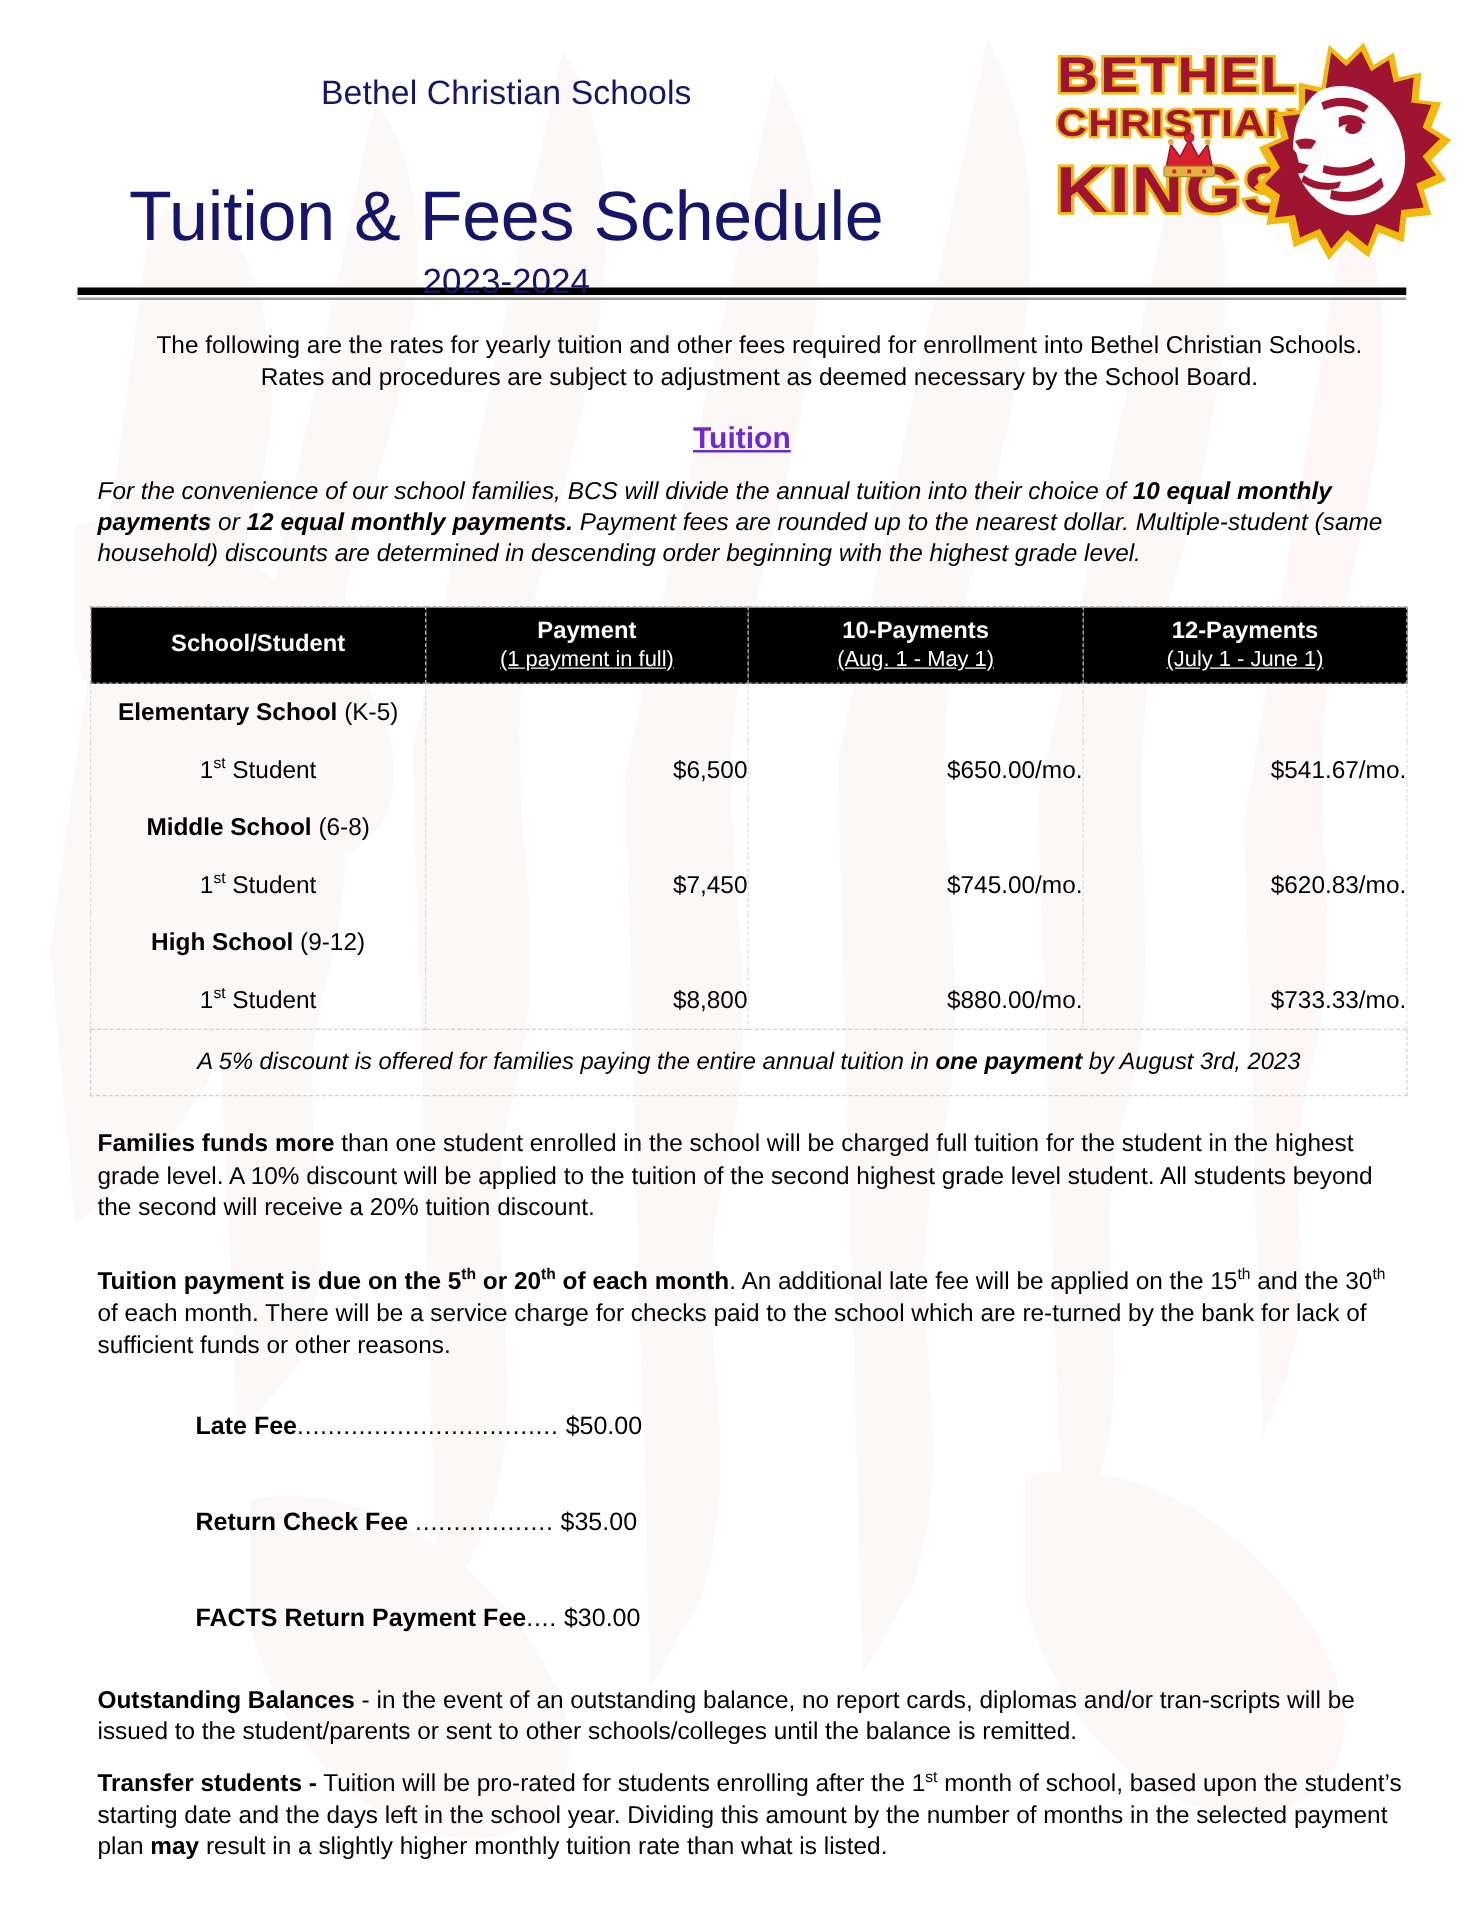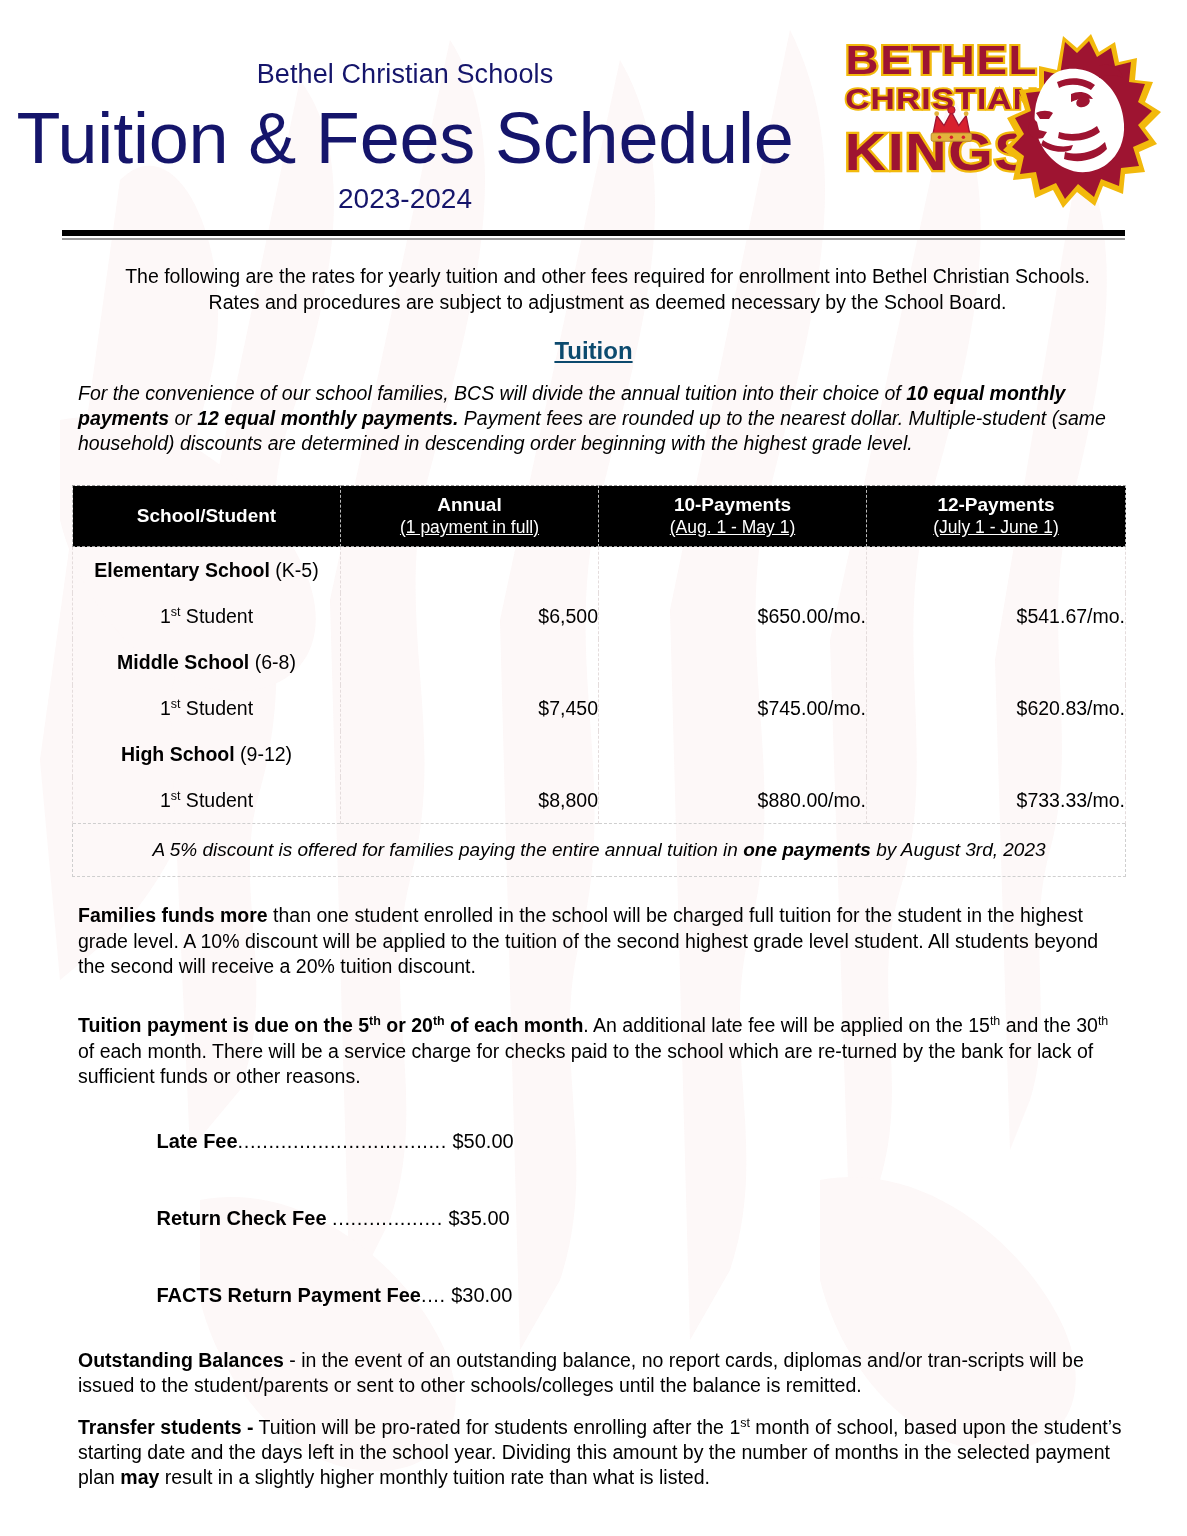--- a/index.html
+++ b/index.html
@@ -43,24 +43,25 @@
     text-align: center;
     color: #15156b;
   }
   .school-name {
     font-size: 27px;
     line-height: 1.1;
     padding-top: 60px;
     letter-spacing: .1px;
   }
   .doc-title {
-    font-size: 72px;
+    font-size: 56px;
     line-height: 1.12;
     padding-top: 8px;
     letter-spacing: -.2px;
+    margin-top: 44px;
   }
   .doc-year {
     font-size: 28px;
     line-height: 1.1;
     padding-top: 6px;
   }
 
   
   .logo {
     position: absolute;
@@ -87,21 +88,21 @@
   
   .intro {
     margin: 24px 72px 0 100px;
     font-size: 19.5px;
     line-height: 1.32;
     text-align: center;
   }
   .section-head {
     margin-top: 22px;
     text-align: center;
-    color: #0c4a6e;
+    color: #6d28d9;
     font-size: 24px;
     font-weight: bold;
     text-decoration: underline;
   }
   .italic-block {
     margin: 16px 62px 0 78px;
     font-size: 19.5px;
     font-style: italic;
     line-height: 1.26;
     text-align: left;
@@ -298,21 +299,21 @@
           <col class="c2">
           <col class="c3">
           <col class="c4">
       </colgroup>
       <thead>
         <tr>
           <th>
             <span>School/Student</span>
           </th>
           <th>
-            <span>Annual</span>
+            <span>Payment</span>
             <span class="sub">(1 payment in full)</span>
           </th>
           <th>
             <span>10-Payments</span>
             <span class="sub">(Aug. 1 - May 1)</span>
           </th>
           <th>
             <span>12-Payments</span>
             <span class="sub">(July 1 - June 1)</span>
           </th>
@@ -368,21 +369,21 @@
         <tr class="student-row">
           <td class="student-label">
             <span>1</span><sup>st</sup><span> Student</span>
           </td>
           <td class="amt">$8,800</td>
           <td class="amt">$880.00/mo.</td>
           <td class="amt">$733.33/mo.</td>
         </tr>
 
         <tr class="note-row">
-          <td colspan="4">A 5% discount is offered for families paying the entire annual tuition in <b>one payments</b> by August 3rd, 2023</td>
+          <td colspan="4">A 5% discount is offered for families paying the entire annual tuition in <b>one payment</b> by August 3rd, 2023</td>
         </tr>
       </tbody>
     </table>
 
     <div class="para p-families"><b>Families funds more</b> than one student enrolled in the school will be charged full tuition for the student in the highest grade level.  A 10% discount will be applied to the tuition of the second highest grade level student. All students beyond the second will receive a 20% tuition discount.</div>
 
     <div class="para p-due"><b>Tuition payment is due on the 5</b><b><sup>th</sup></b><b> or 20</b><b><sup>th</sup></b><b> of each month</b>.  An additional late fee will be applied on the 15<sup>th</sup> and the 30<sup>th</sup> of each month.  There will be a service charge for checks paid to the school which are re-turned by the bank for lack of sufficient funds or other reasons.</div>
 
     <div class="fees">
       <div class="row">

